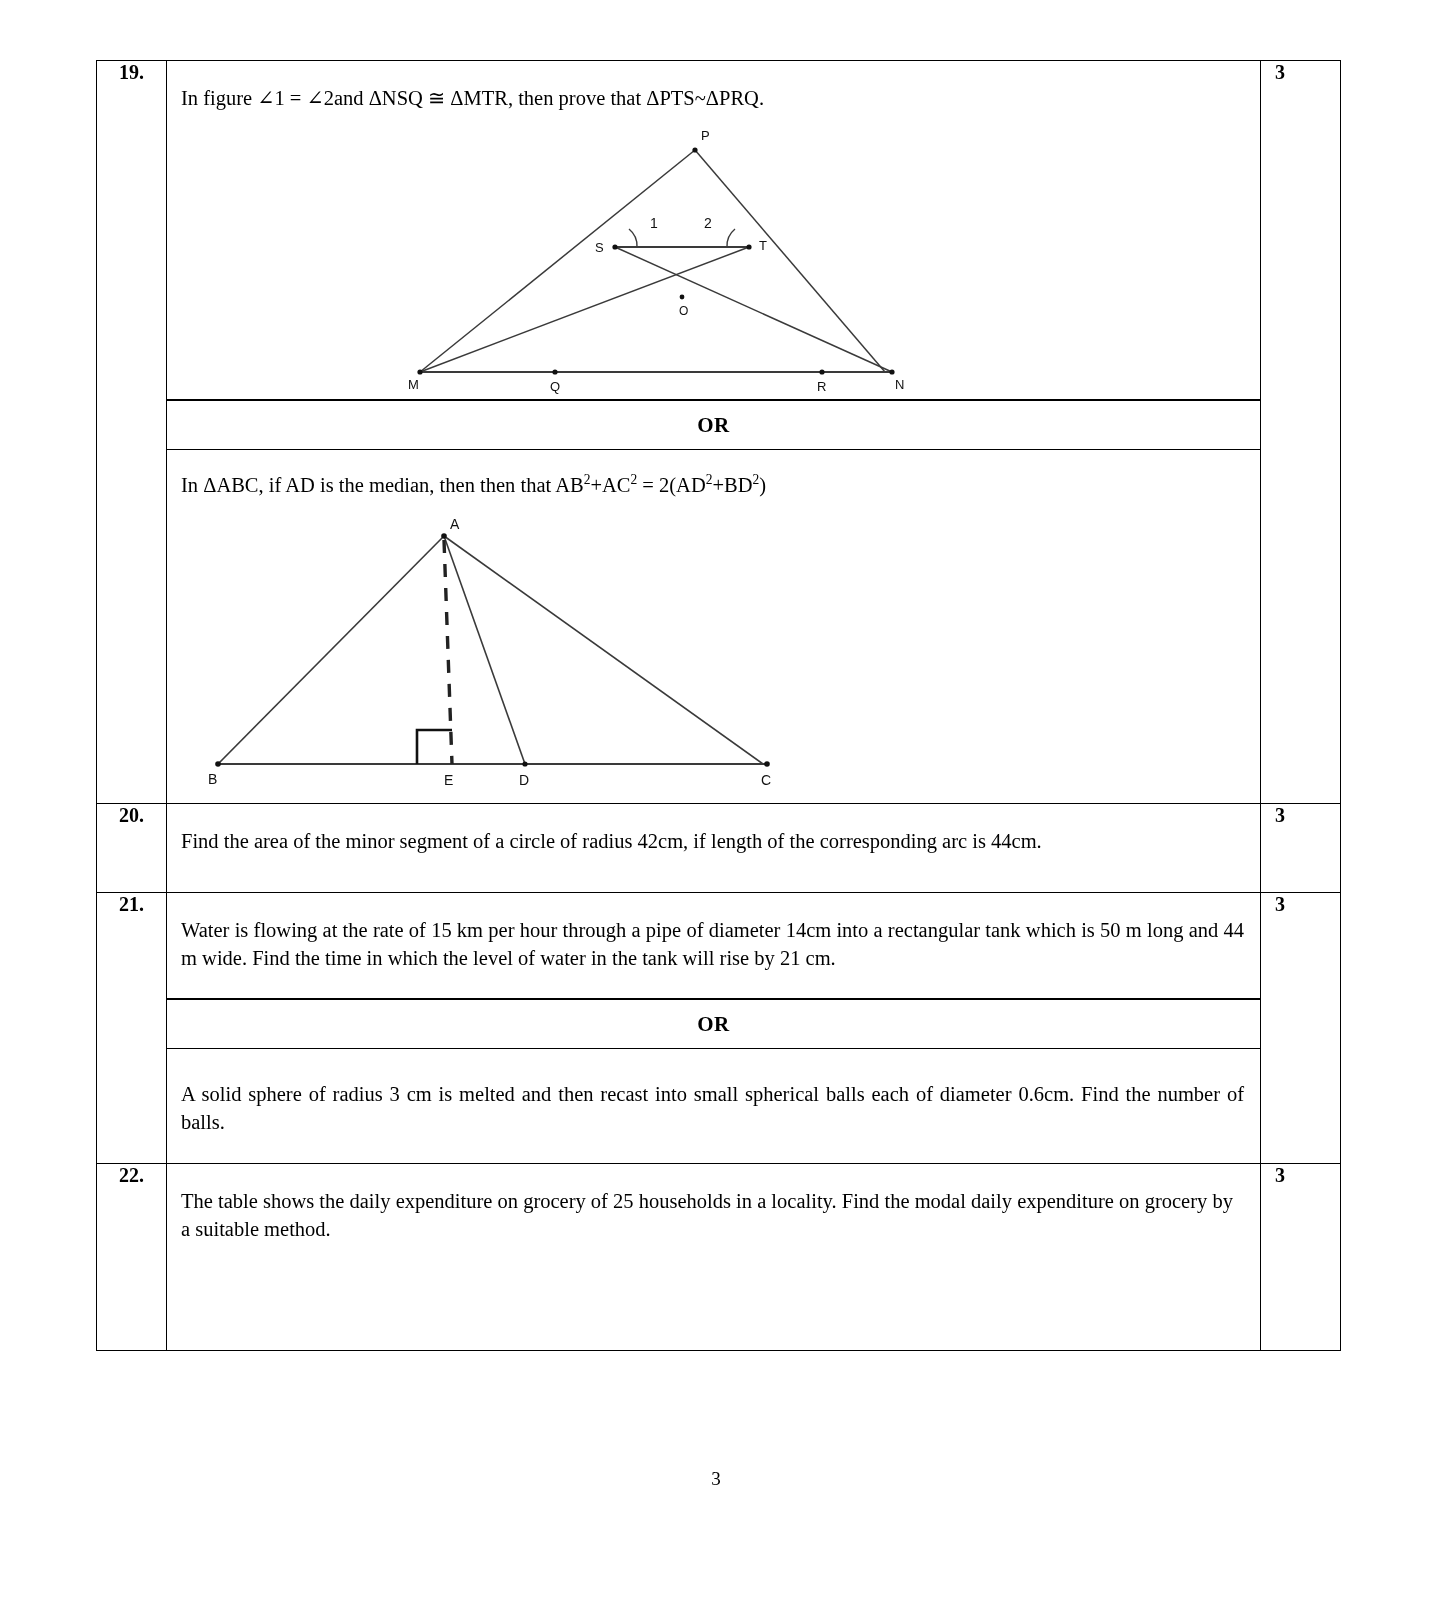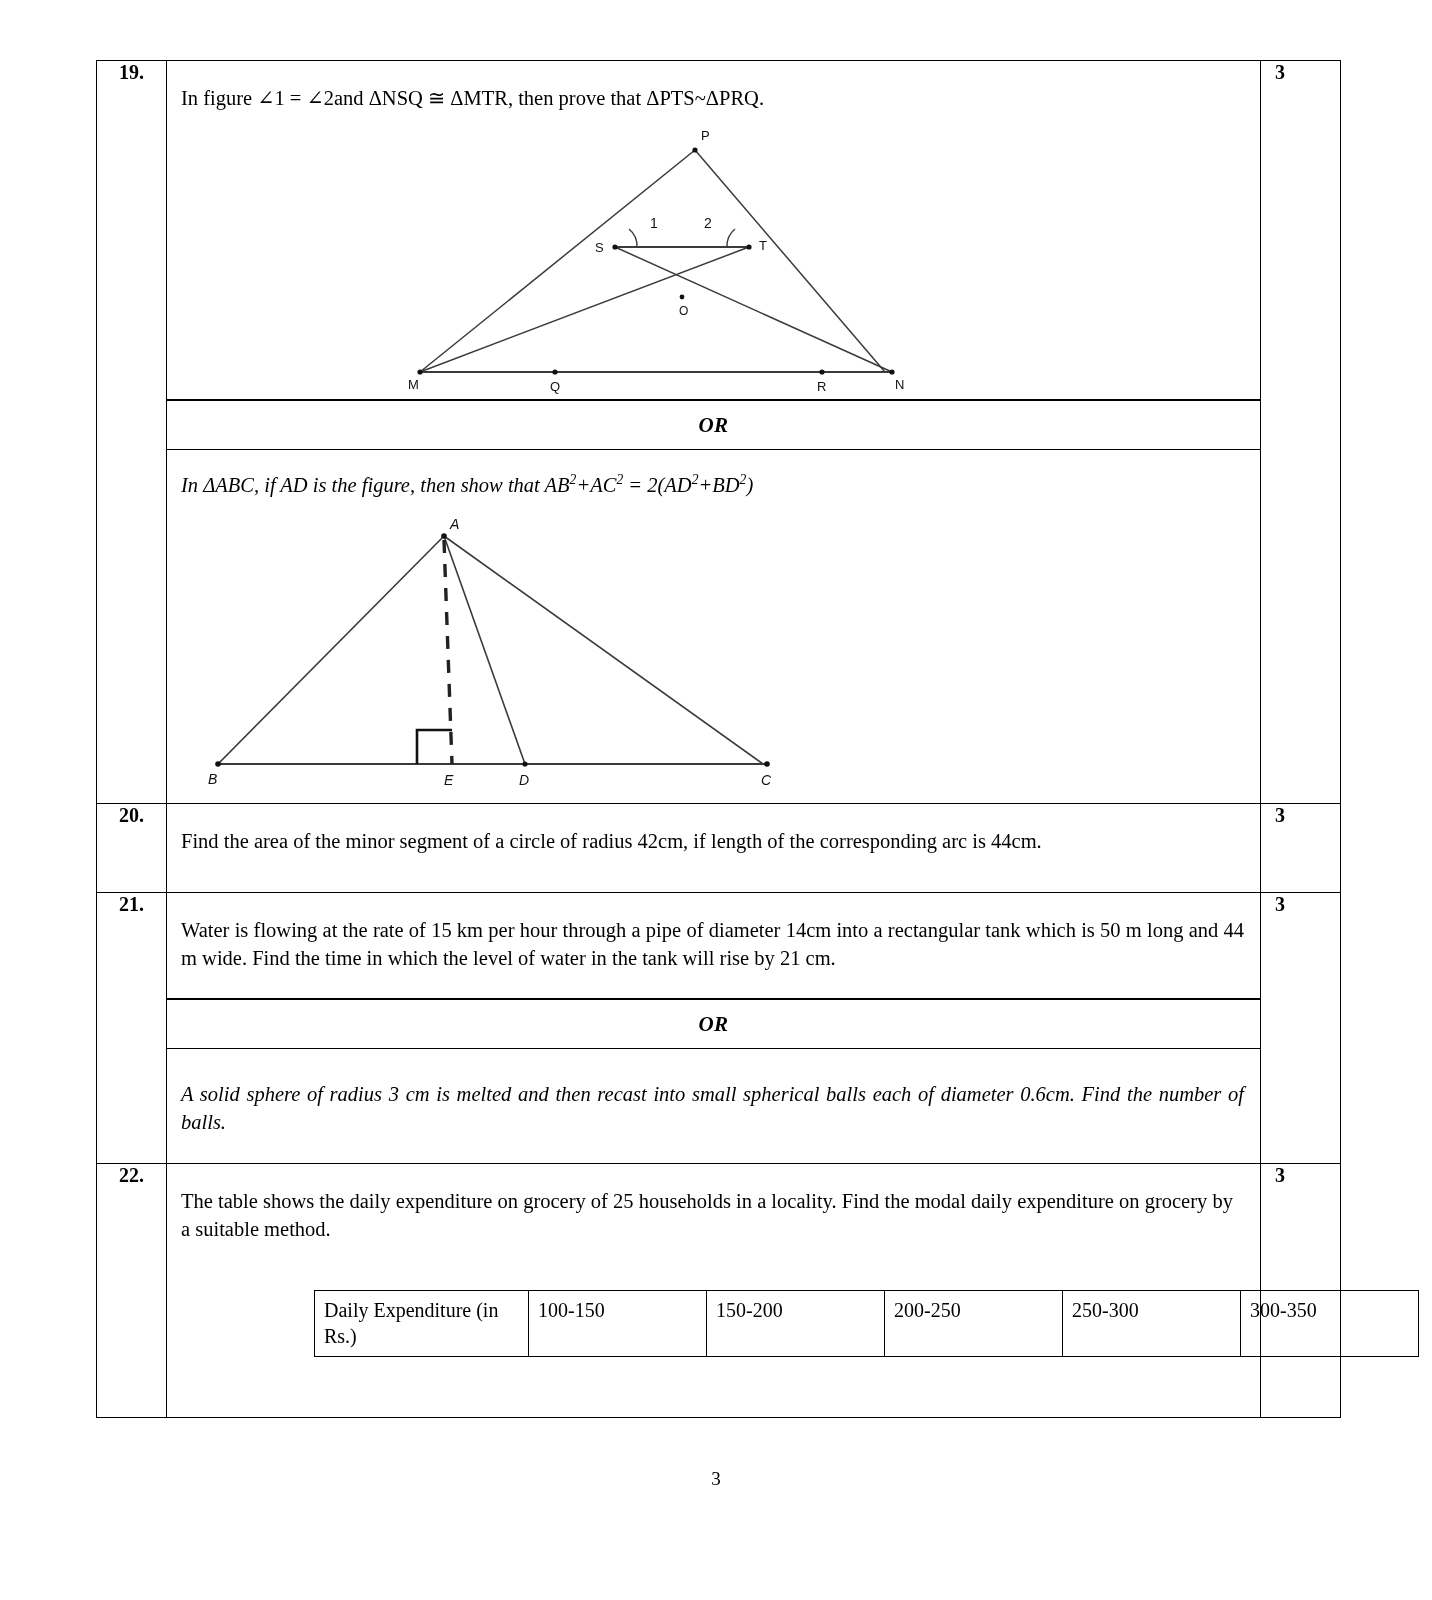--- a/index.html
+++ b/index.html
@@ -63,21 +63,20 @@
     font-size: 20.5px;
     line-height: 1.36;
   }
   .qbody.justify { text-align: justify; text-align-last: left; }
 
   
   .subtable {
     width: 100%;
     border-collapse: collapse;
     table-layout: fixed;
-    font-style: italic;
   }
   .subtable td {
     border: none;
     padding: 0;
   }
   .sub-cell {
     padding: 22px 16px 14px 14px;
     font-size: 20.5px;
     line-height: 1.36;
     text-align: justify;
@@ -190,21 +189,21 @@
         </div>
 
         <table class="subtable">
           <tbody>
                 <tr class="or-row">
             <td>OR</td>
           </tr>
           <tr>
             <td>
               <div class="sub-cell">
-                <span>In ΔABC, if AD is the figure, then show that AB</span><sup>2</sup><span>+AC</span><sup>2</sup><span> = 2(AD</span><sup>2</sup><span>+BD</span><sup>2</sup><span>)</span>
+                <span>In ΔABC, if AD is the median, then then that AB</span><sup>2</sup><span>+AC</span><sup>2</sup><span> = 2(AD</span><sup>2</sup><span>+BD</span><sup>2</sup><span>)</span>
               </div>
 
               <div class="figwrap">
                 <svg width="1080" height="285" viewBox="0 0 1080 285">
                   <g stroke="#3a3a3a" stroke-width="1.6" fill="none">
 
                     <line x1="277" y1="22" x2="51" y2="250"></line>
 
                     <line x1="277" y1="22" x2="596" y2="250"></line>
 
@@ -267,28 +266,20 @@
       <td class="col-mark qmark left">3</td>
     </tr>
 
     <tr>
       <td class="col-num qnum">22.</td>
       <td class="col-body">
         <div class="qbody">The table shows the daily expenditure on grocery of 25 households in a locality. Find the modal daily expenditure on grocery by a suitable method.</div>
 
         <table class="datatable">
           <tbody>
-                <tr>
-            <td class="dt-label">Daily Expenditure (in Rs.)</td>
-            <td class="dt-val">100-150</td>
-            <td class="dt-val">150-200</td>
-            <td class="dt-val">200-250</td>
-            <td class="dt-val">250-300</td>
-            <td class="dt-val">300-350</td>
-          </tr>
         </tbody>
             </table>
 
         <div class="spacer-bottom"></div>
       </td>
       <td class="col-mark qmark left">3</td>
     </tr>
 
   </tbody>
     </table>

